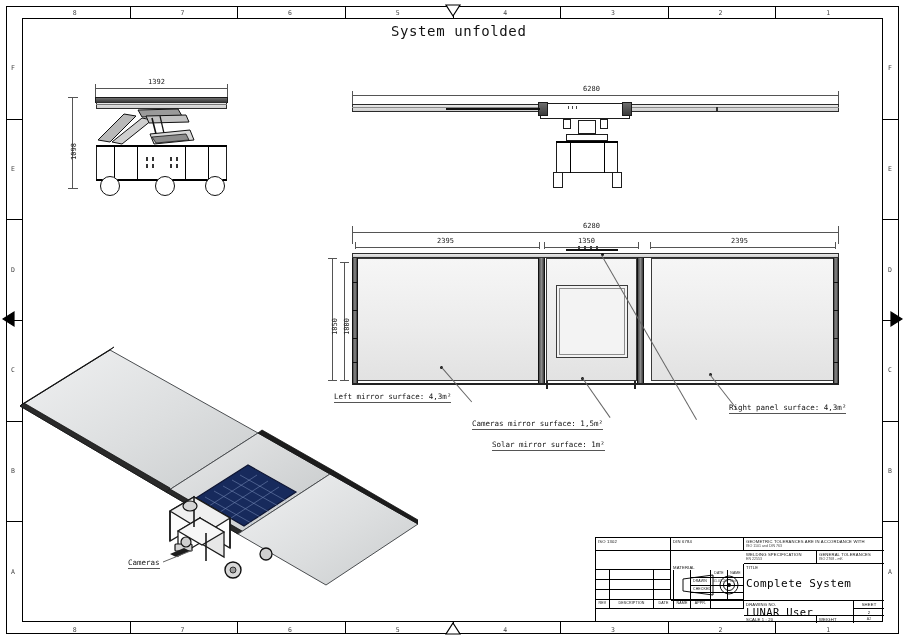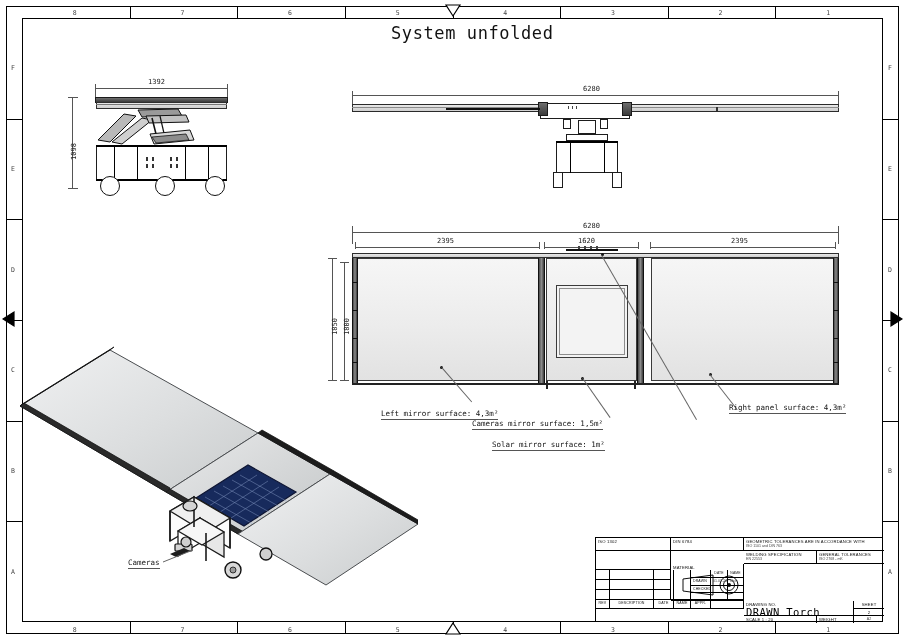--- a/index.html
+++ b/index.html
@@ -26,21 +26,21 @@
   .tick{position:absolute;background:#555;width:1px;height:7px;}
   .tickb{position:absolute;background:#555;width:1px;height:11px;}
 
   
   .callout{position:absolute;font-size:7.5px;white-space:nowrap;
       border-bottom:1px solid #555;padding-bottom:1px;color:#111;}
   .leader{position:absolute;background:#666;height:1px;transform-origin:0 0;}
   .dot{position:absolute;width:3px;height:3px;border-radius:50%;background:#111;}
 
   
-  .maintitle{position:absolute;font-size:17px;letter-spacing:.6px;color:#111;}
+  .maintitle{position:absolute;font-size:14px;letter-spacing:.6px;color:#111;}
 
   
   .panel{position:absolute;box-sizing:border-box;border:1px solid #3a3a3a;
       background:linear-gradient(180deg,#f6f6f6 0%,#ececec 55%,#e2e2e2 100%);}
   .postl{position:absolute;box-sizing:border-box;border:1px solid #111;
       background:linear-gradient(90deg,#4a4a4a,#8a8a8a 50%,#3a3a3a);}
 
   
   .bar{position:absolute;box-sizing:border-box;border:1px solid #2e2e2e;
       background:linear-gradient(180deg,#e9e9e9,#cfcfcf);}
@@ -245,21 +245,21 @@
     <div class="dtxt" style="left:583px;top:222px;">6280</div>
 
     <div class="dimln" style="left:355px;top:247px;width:185px;"></div>
     <div class="tick" style="left:355px;top:242px;"></div>
     <div class="tick" style="left:539px;top:242px;"></div>
     <div class="dtxt" style="left:437px;top:237px;">2395</div>
 
     <div class="dimln" style="left:544px;top:247px;width:95px;"></div>
     <div class="tick" style="left:544px;top:242px;"></div>
     <div class="tick" style="left:638px;top:242px;"></div>
-    <div class="dtxt" style="left:578px;top:237px;">1620</div>
+    <div class="dtxt" style="left:578px;top:237px;">1350</div>
 
     <div class="dimln" style="left:650px;top:247px;width:186px;"></div>
     <div class="tick" style="left:650px;top:242px;"></div>
     <div class="tick" style="left:835px;top:242px;"></div>
     <div class="dtxt" style="left:731px;top:237px;">2395</div>
 
     <div class="dimv" style="left:332px;top:258px;height:123px;"></div>
     <div class="dimln" style="left:328px;top:258px;width:9px;"></div>
     <div class="dimln" style="left:328px;top:380px;width:9px;"></div>
     <div class="dtxt rot" style="left:331px;top:335px;">1850</div>
@@ -300,21 +300,21 @@
     <div class="ln" style="left:590px;top:246px;width:2px;height:3px;background:#444;"></div>
     <div class="ln" style="left:596px;top:246px;width:2px;height:3px;background:#444;"></div>
 
     <div class="ln" style="left:352px;top:383px;width:487px;height:1.6px;background:#222;"></div>
     <div class="ln" style="left:546px;top:381px;width:2px;height:8px;background:#222;"></div>
     <div class="ln" style="left:634px;top:381px;width:2px;height:8px;background:#222;"></div>
   </div>
 
   <div class="dot" style="left:440px;top:366px;"></div>
   <div class="leader" style="left:442px;top:367px;width:46px;transform:rotate(49deg);"></div>
-  <div class="callout" style="left:334px;top:409px;margin-left:47px;">Left mirror surface: 4,3m²</div>
+  <div class="callout" style="left:334px;top:392px;">Left mirror surface: 4,3m²</div>
 
   <div class="dot" style="left:581px;top:377px;"></div>
   <div class="leader" style="left:583px;top:378px;width:48px;transform:rotate(55deg);"></div>
   <div class="callout" style="left:472px;top:419px;">Cameras mirror surface: 1,5m²</div>
 
   <div class="dot" style="left:601px;top:253px;"></div>
   <div class="leader" style="left:602px;top:255px;width:190px;transform:rotate(60deg);"></div>
   <div class="callout" style="left:492px;top:440px;">Solar mirror surface: 1m²</div>
 
   <div class="dot" style="left:709px;top:373px;"></div>
@@ -417,20 +417,24 @@
     <div class="cell" style="left:75px;top:26px;width:73px;height:37px;">
       <div class="hd">MATERIAL</div>
       <svg width="70" height="26" style="display:block;margin-top:3px;">
         <polygon points="10,6 40,2 40,22 10,18" fill="none" stroke="#111" stroke-width="1"></polygon>
         <circle cx="56" cy="12" r="9" fill="none" stroke="#111" stroke-width="1"></circle>
         <circle cx="56" cy="12" r="5.5" fill="none" stroke="#111" stroke-width="1"></circle>
         <circle cx="56" cy="12" r="2" fill="#111"></circle>
       </svg>
     </div>
 
+    <div class="cell" style="left:148px;top:26px;width:140px;height:37px;border-right:none;">
+      <div class="hd">TITLE</div>
+      <div class="big" style="margin-top:7px;">Complete System</div>
+    </div>
 
     <div class="cell" style="left:0;top:32px;width:75px;height:10px;"></div>
     <div class="cell" style="left:0;top:42px;width:75px;height:10px;"></div>
     <div class="cell" style="left:0;top:52px;width:75px;height:10px;"></div>
 
     <div class="cell" style="left:0;top:62px;width:14px;height:9px;">
       <div class="hd ctr" style="font-size:3.6px;">REV</div>
     </div>
     <div class="cell" style="left:14px;top:62px;width:44px;height:9px;">
       <div class="hd ctr" style="font-size:3.6px;">DESCRIPTION</div>
@@ -474,21 +478,21 @@
     <div class="cell" style="left:115px;top:48px;width:17px;height:7px;"></div>
     <div class="cell" style="left:132px;top:48px;width:16px;height:7px;"></div>
 
     <div class="cell" style="left:115px;top:55px;width:17px;height:7px;"></div>
     <div class="cell" style="left:132px;top:55px;width:16px;height:7px;"></div>
     <div class="cell" style="left:95px;top:55px;width:20px;height:7px;"></div>
     <div class="cell" style="left:115px;top:62px;width:33px;height:9px;"></div>
 
     <div class="cell" style="left:148px;top:63px;width:110px;height:15px;">
       <div class="hd">DRAWING NO.</div>
-      <div class="big" style="font-size:10.5px;line-height:11px;">DRAWN Torch</div>
+      <div class="big" style="font-size:10.5px;line-height:11px;">LUNAR User</div>
     </div>
     <div class="cell" style="left:258px;top:63px;width:30px;height:8px;border-right:none;">
       <div class="hd ctr">SHEET</div>
     </div>
     <div class="cell" style="left:258px;top:71px;width:30px;height:7px;border-right:none;">
       <div class="mid ctr">2</div>
     </div>
 
     <div class="cell" style="left:148px;top:78px;width:73px;height:7px;border-bottom:none;">
       <div class="hd">SCALE  1 : 20</div>

